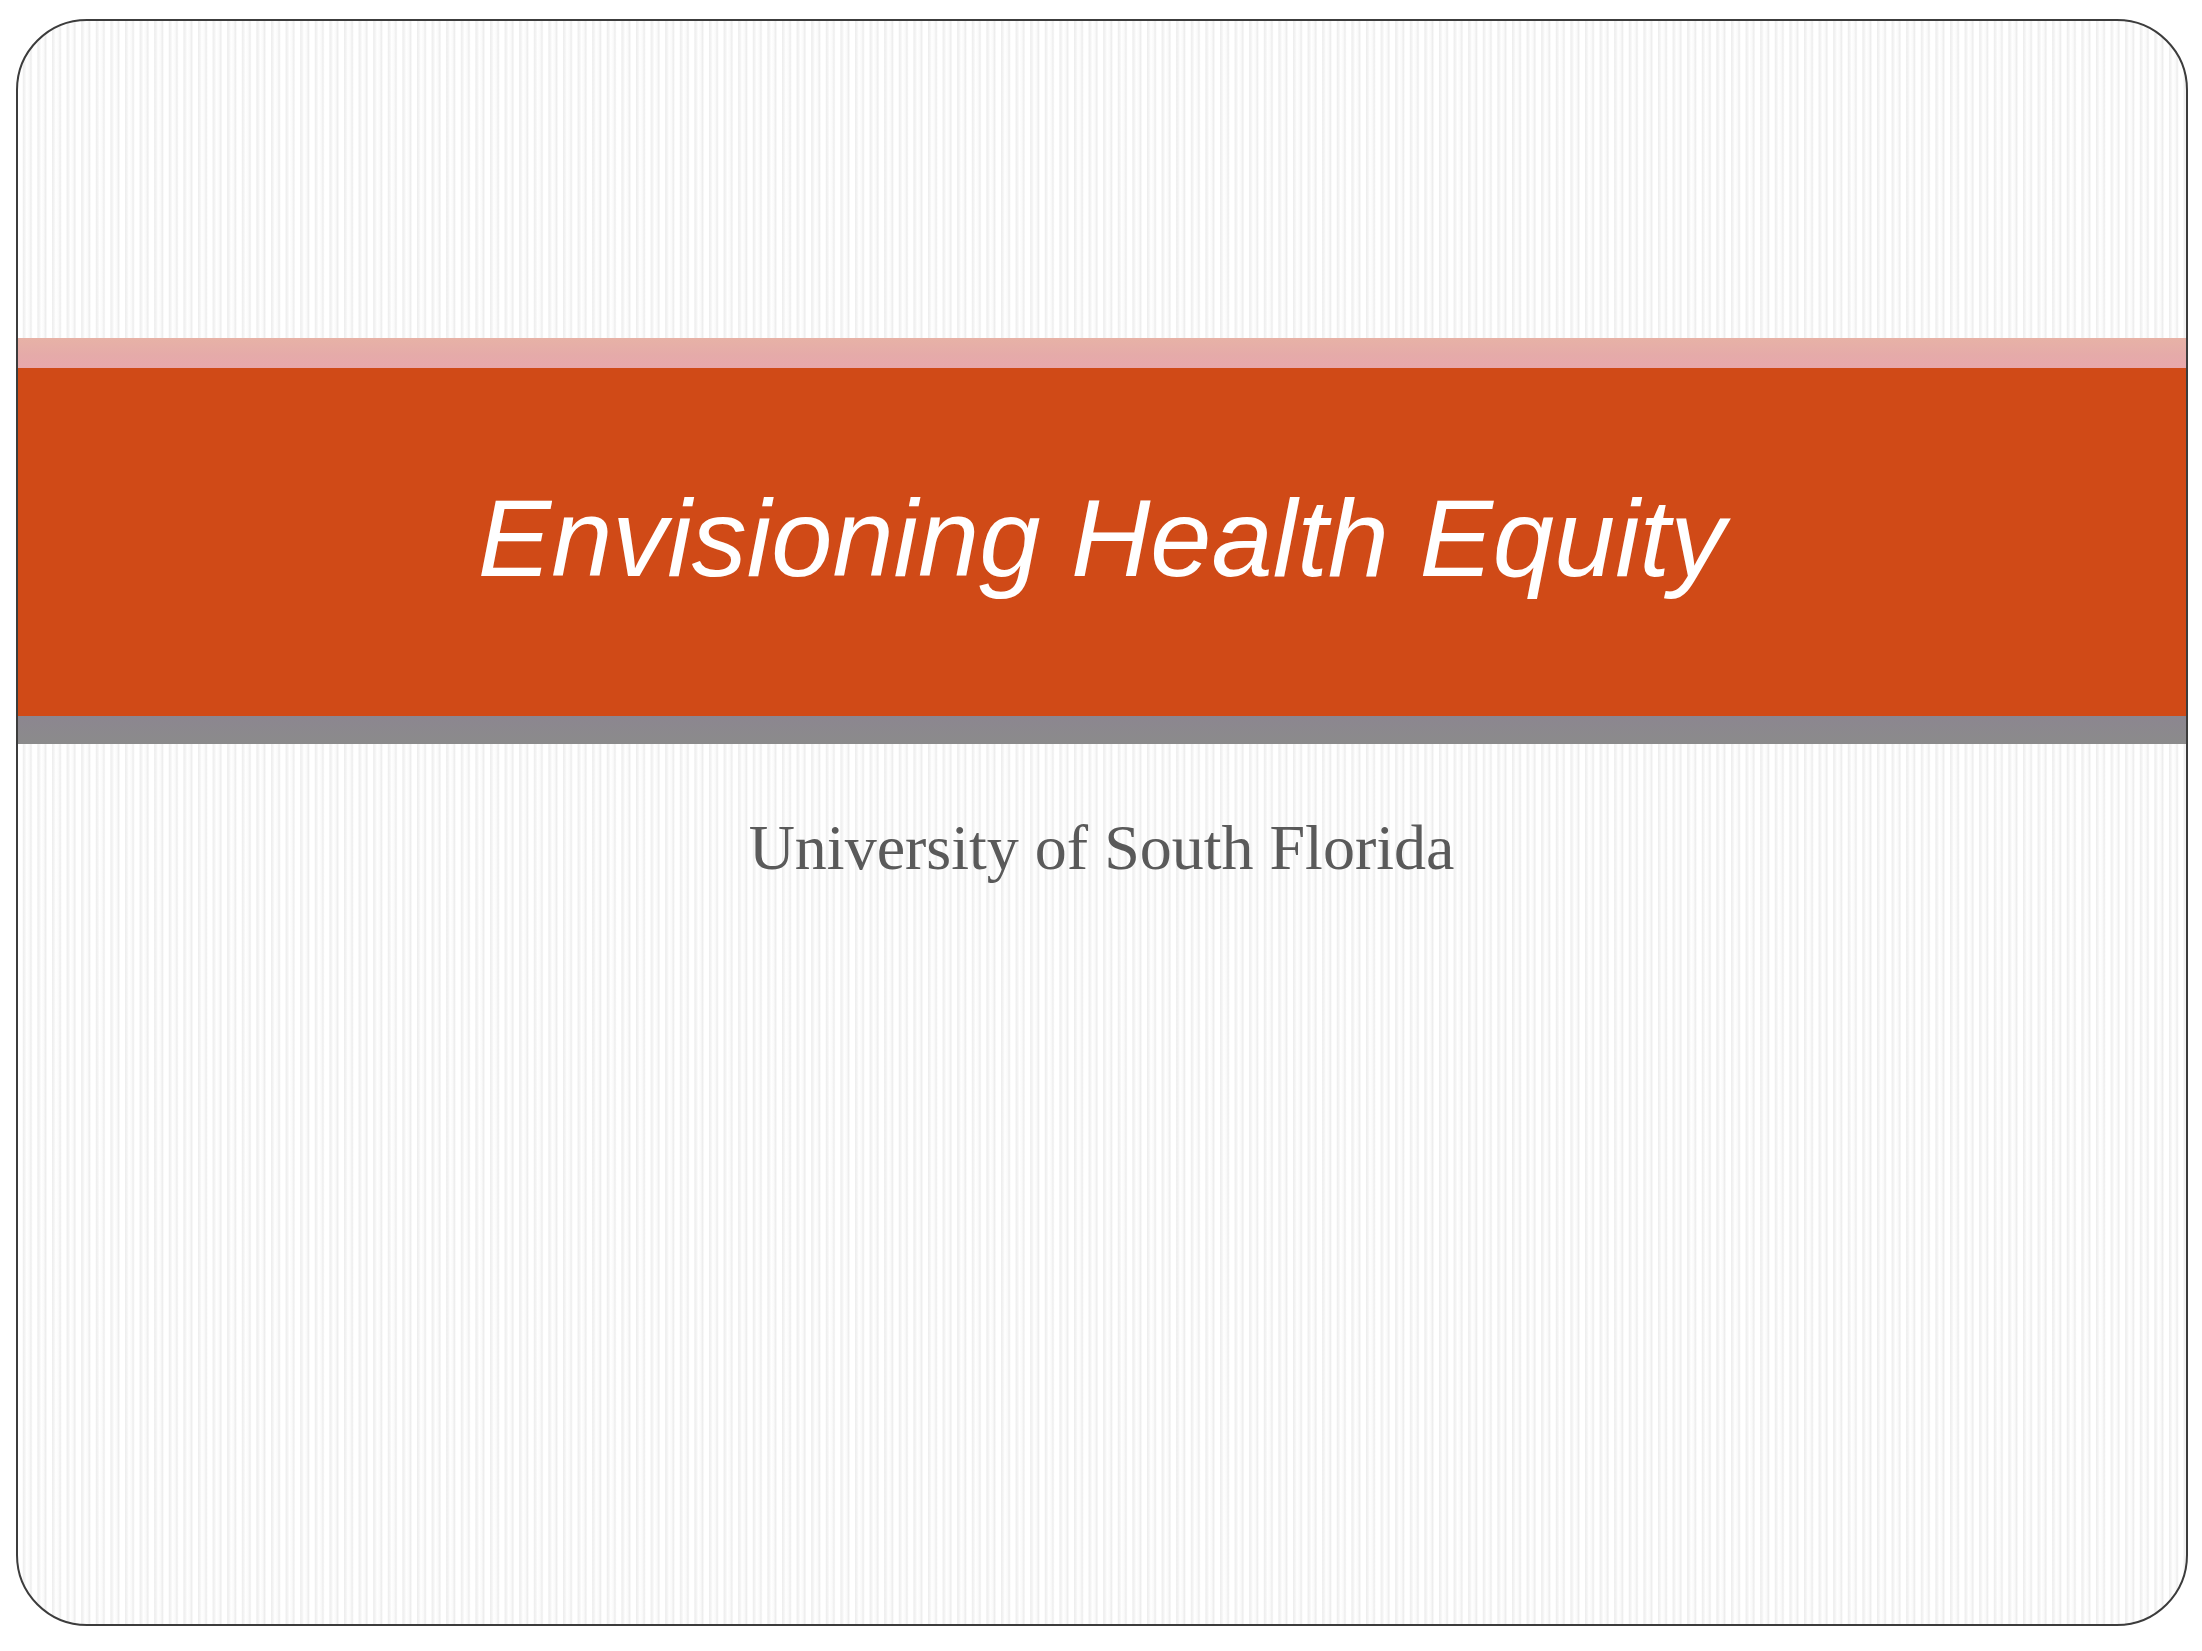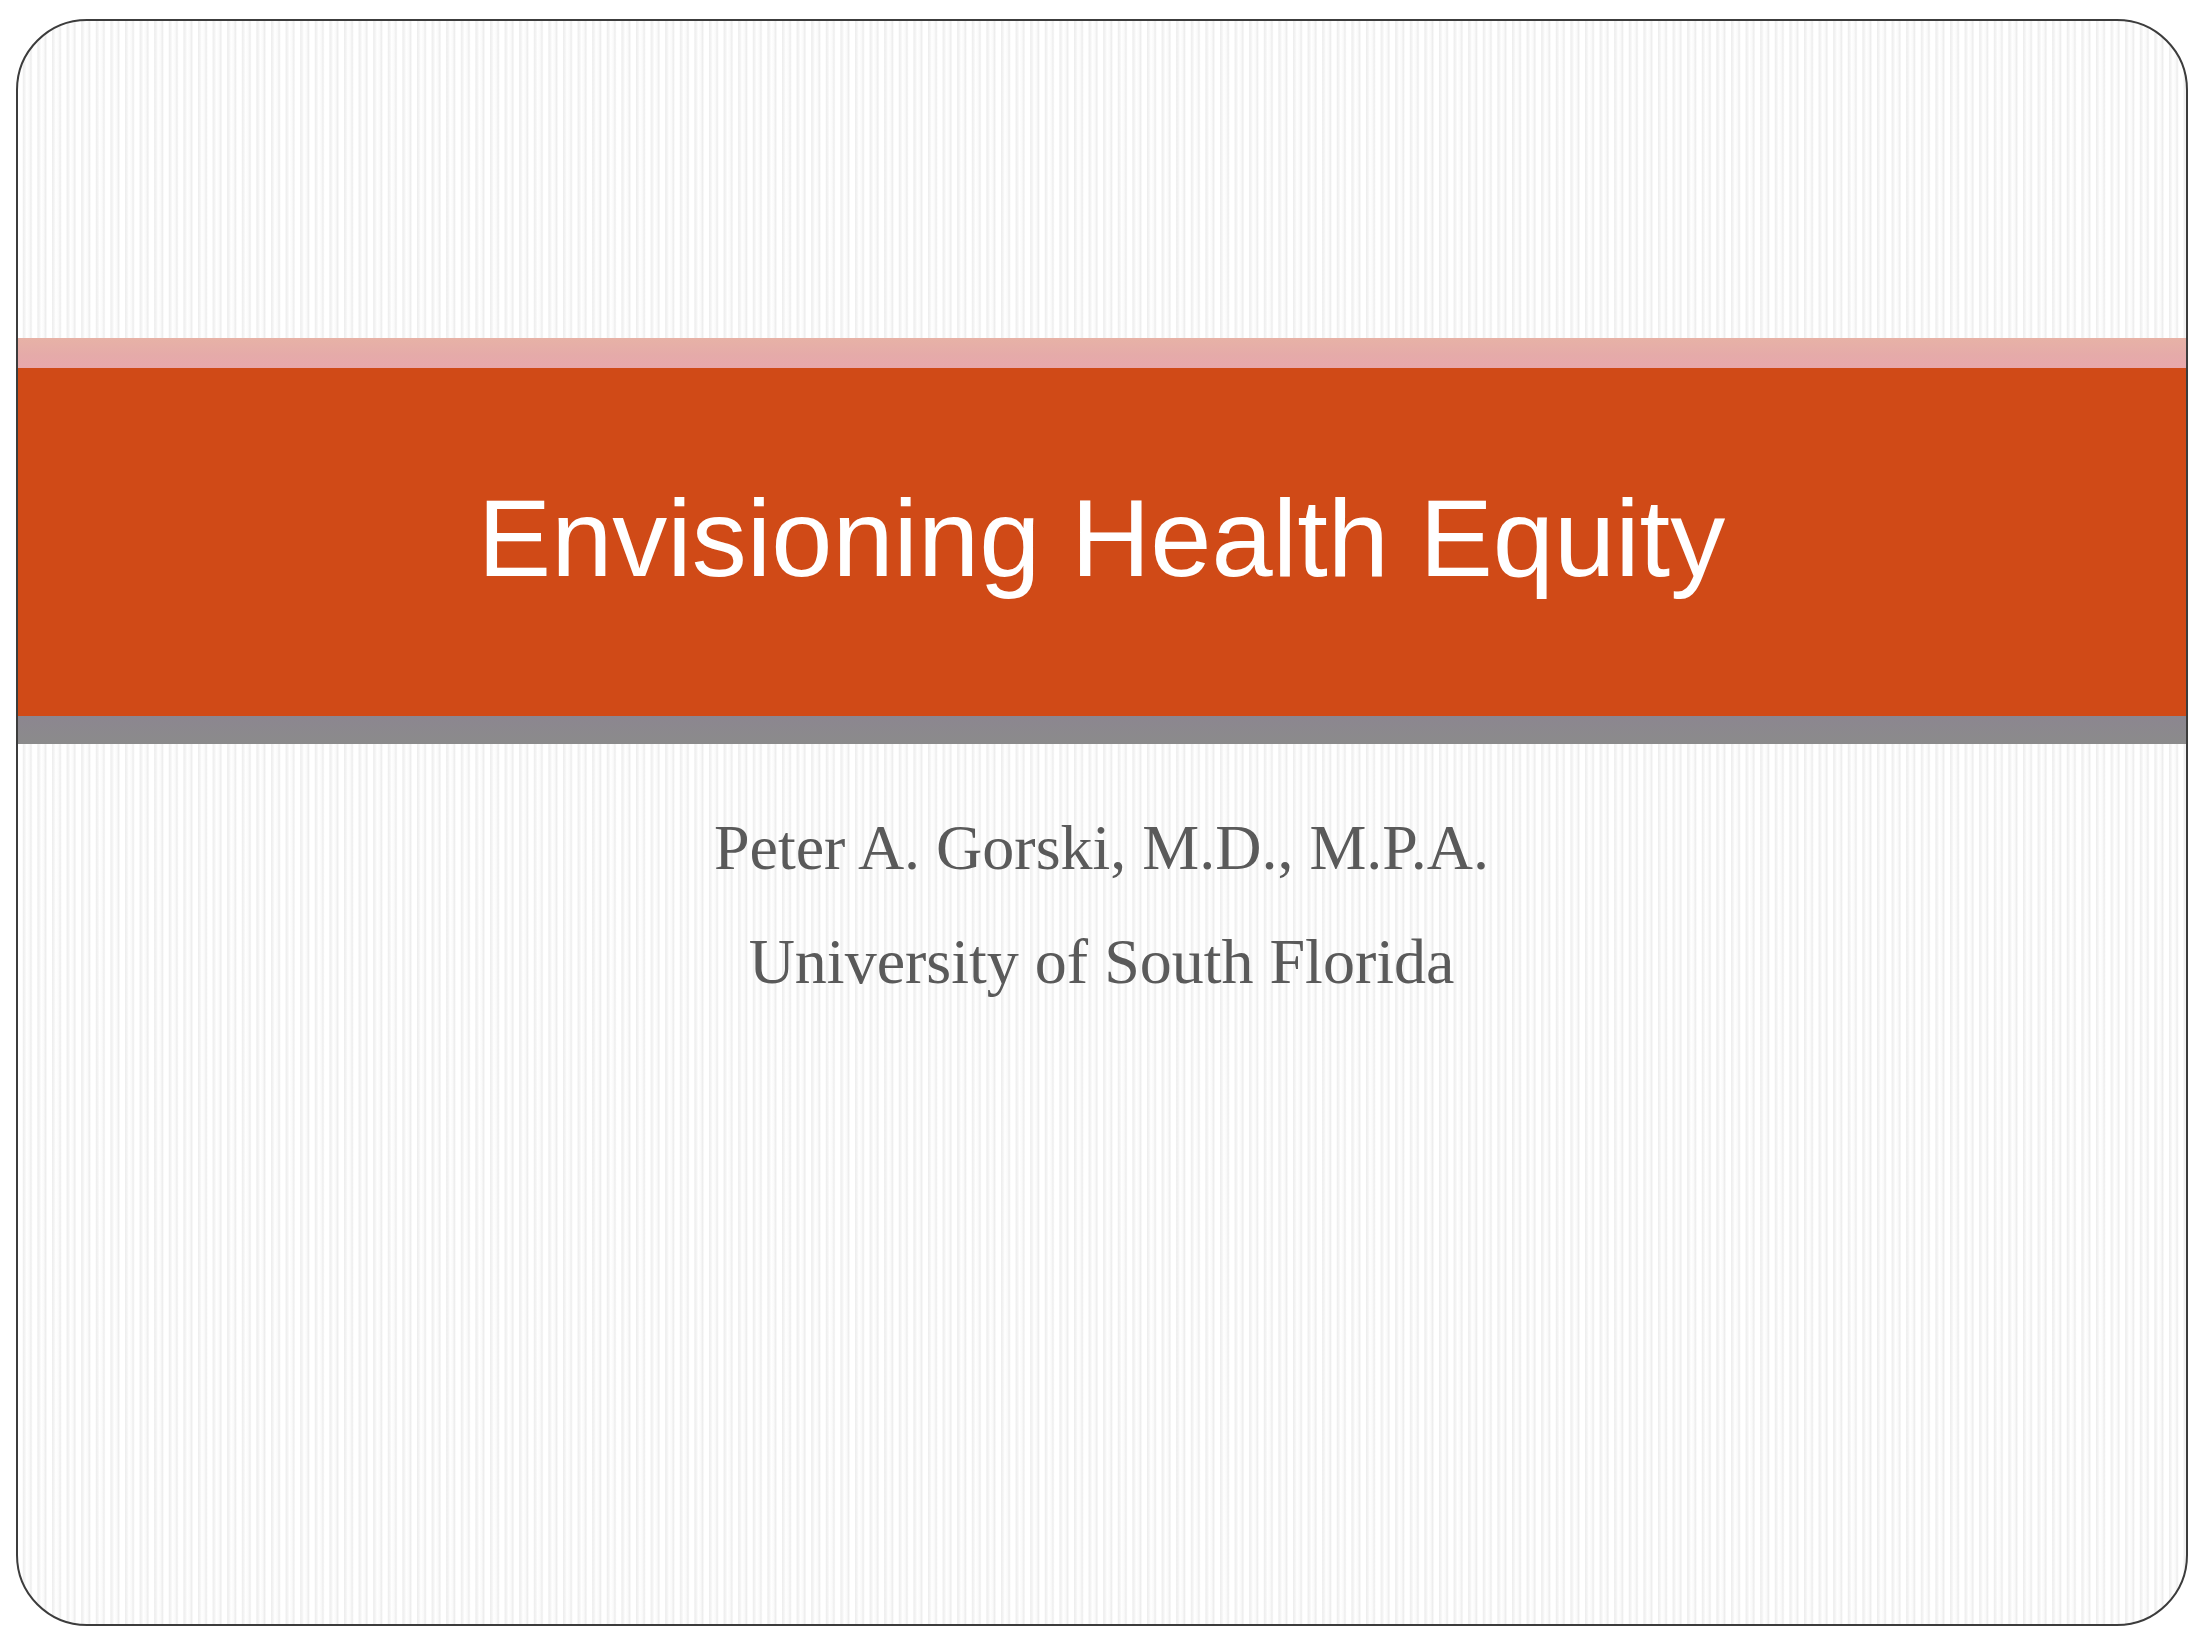--- a/index.html
+++ b/index.html
@@ -62,20 +62,21 @@
     }
     .title {
       color: #ffffff;
       font-family: "Liberation Sans", "DejaVu Sans", sans-serif;
       font-size: 110px;
       font-weight: normal;
       letter-spacing: 0px;
       margin: 0;
       margin-top: -8.6px;
       white-space: nowrap;
+      font-style: italic;
     }
     .subtitle-block {
       position: absolute;
       left: 0;
       right: 0;
       top: 770px;
       text-align: center;
       font-family: "Liberation Serif", "DejaVu Serif", serif;
       color: #5a5a5a;
       font-size: 64px;
@@ -90,17 +91,16 @@
 <body>
 
 <div class="slide-frame">
   <div class="band-pink"></div>
   <div class="band-orange">
     <h1 class="title">Envisioning Health Equity</h1>
   </div>
   <div class="band-gray"></div>
 
   <div class="subtitle-block">
-    <span class="subtitle-line">Peter A. Gorski, M.D., M.P.A.</span>
     <span class="subtitle-line">University of South Florida</span>
   </div>
 </div>
 
 
 </body></html>

